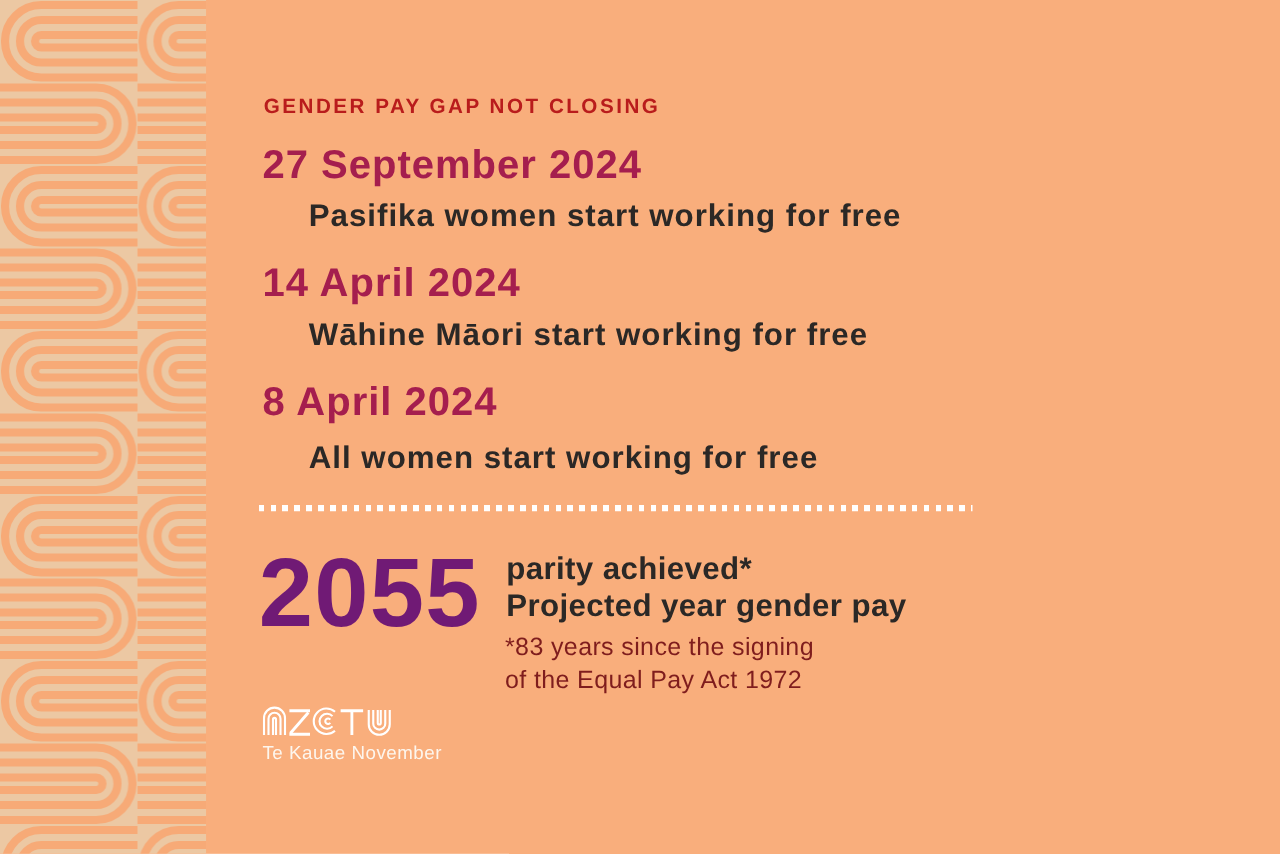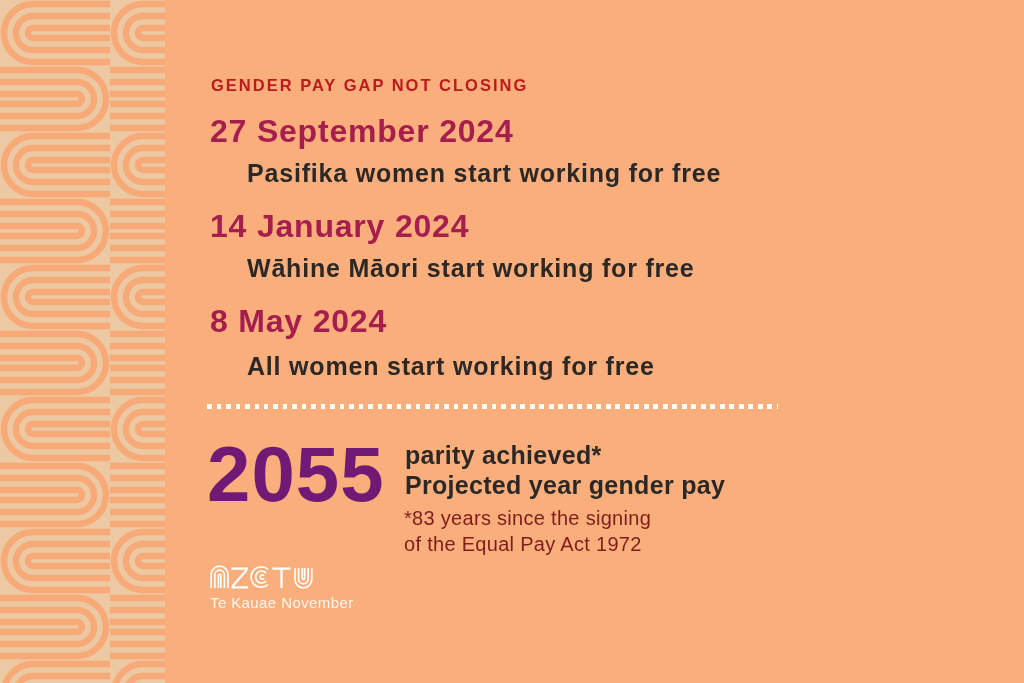--- a/index.html
+++ b/index.html
@@ -129,26 +129,26 @@
   </div>
 
   <div class="eyebrow">GENDER PAY GAP NOT CLOSING</div>
 
   <div class="group group-1">
     <div class="date">27 September 2024</div>
     <div class="desc">Pasifika women start working for free</div>
   </div>
 
   <div class="group group-2">
-    <div class="date">14 January 2024</div>
+    <div class="date">14 April 2024</div>
     <div class="desc">Wāhine Māori start working for free</div>
   </div>
 
   <div class="group group-3">
-    <div class="date">8 May 2024</div>
+    <div class="date">8 April 2024</div>
     <div class="desc">All women start working for free</div>
   </div>
 
   <div class="divider"></div>
 
   <div class="projection-year">2055</div>
 
   <div class="projection-label">
     <div>parity achieved*</div>
     <div>Projected year gender pay</div>

